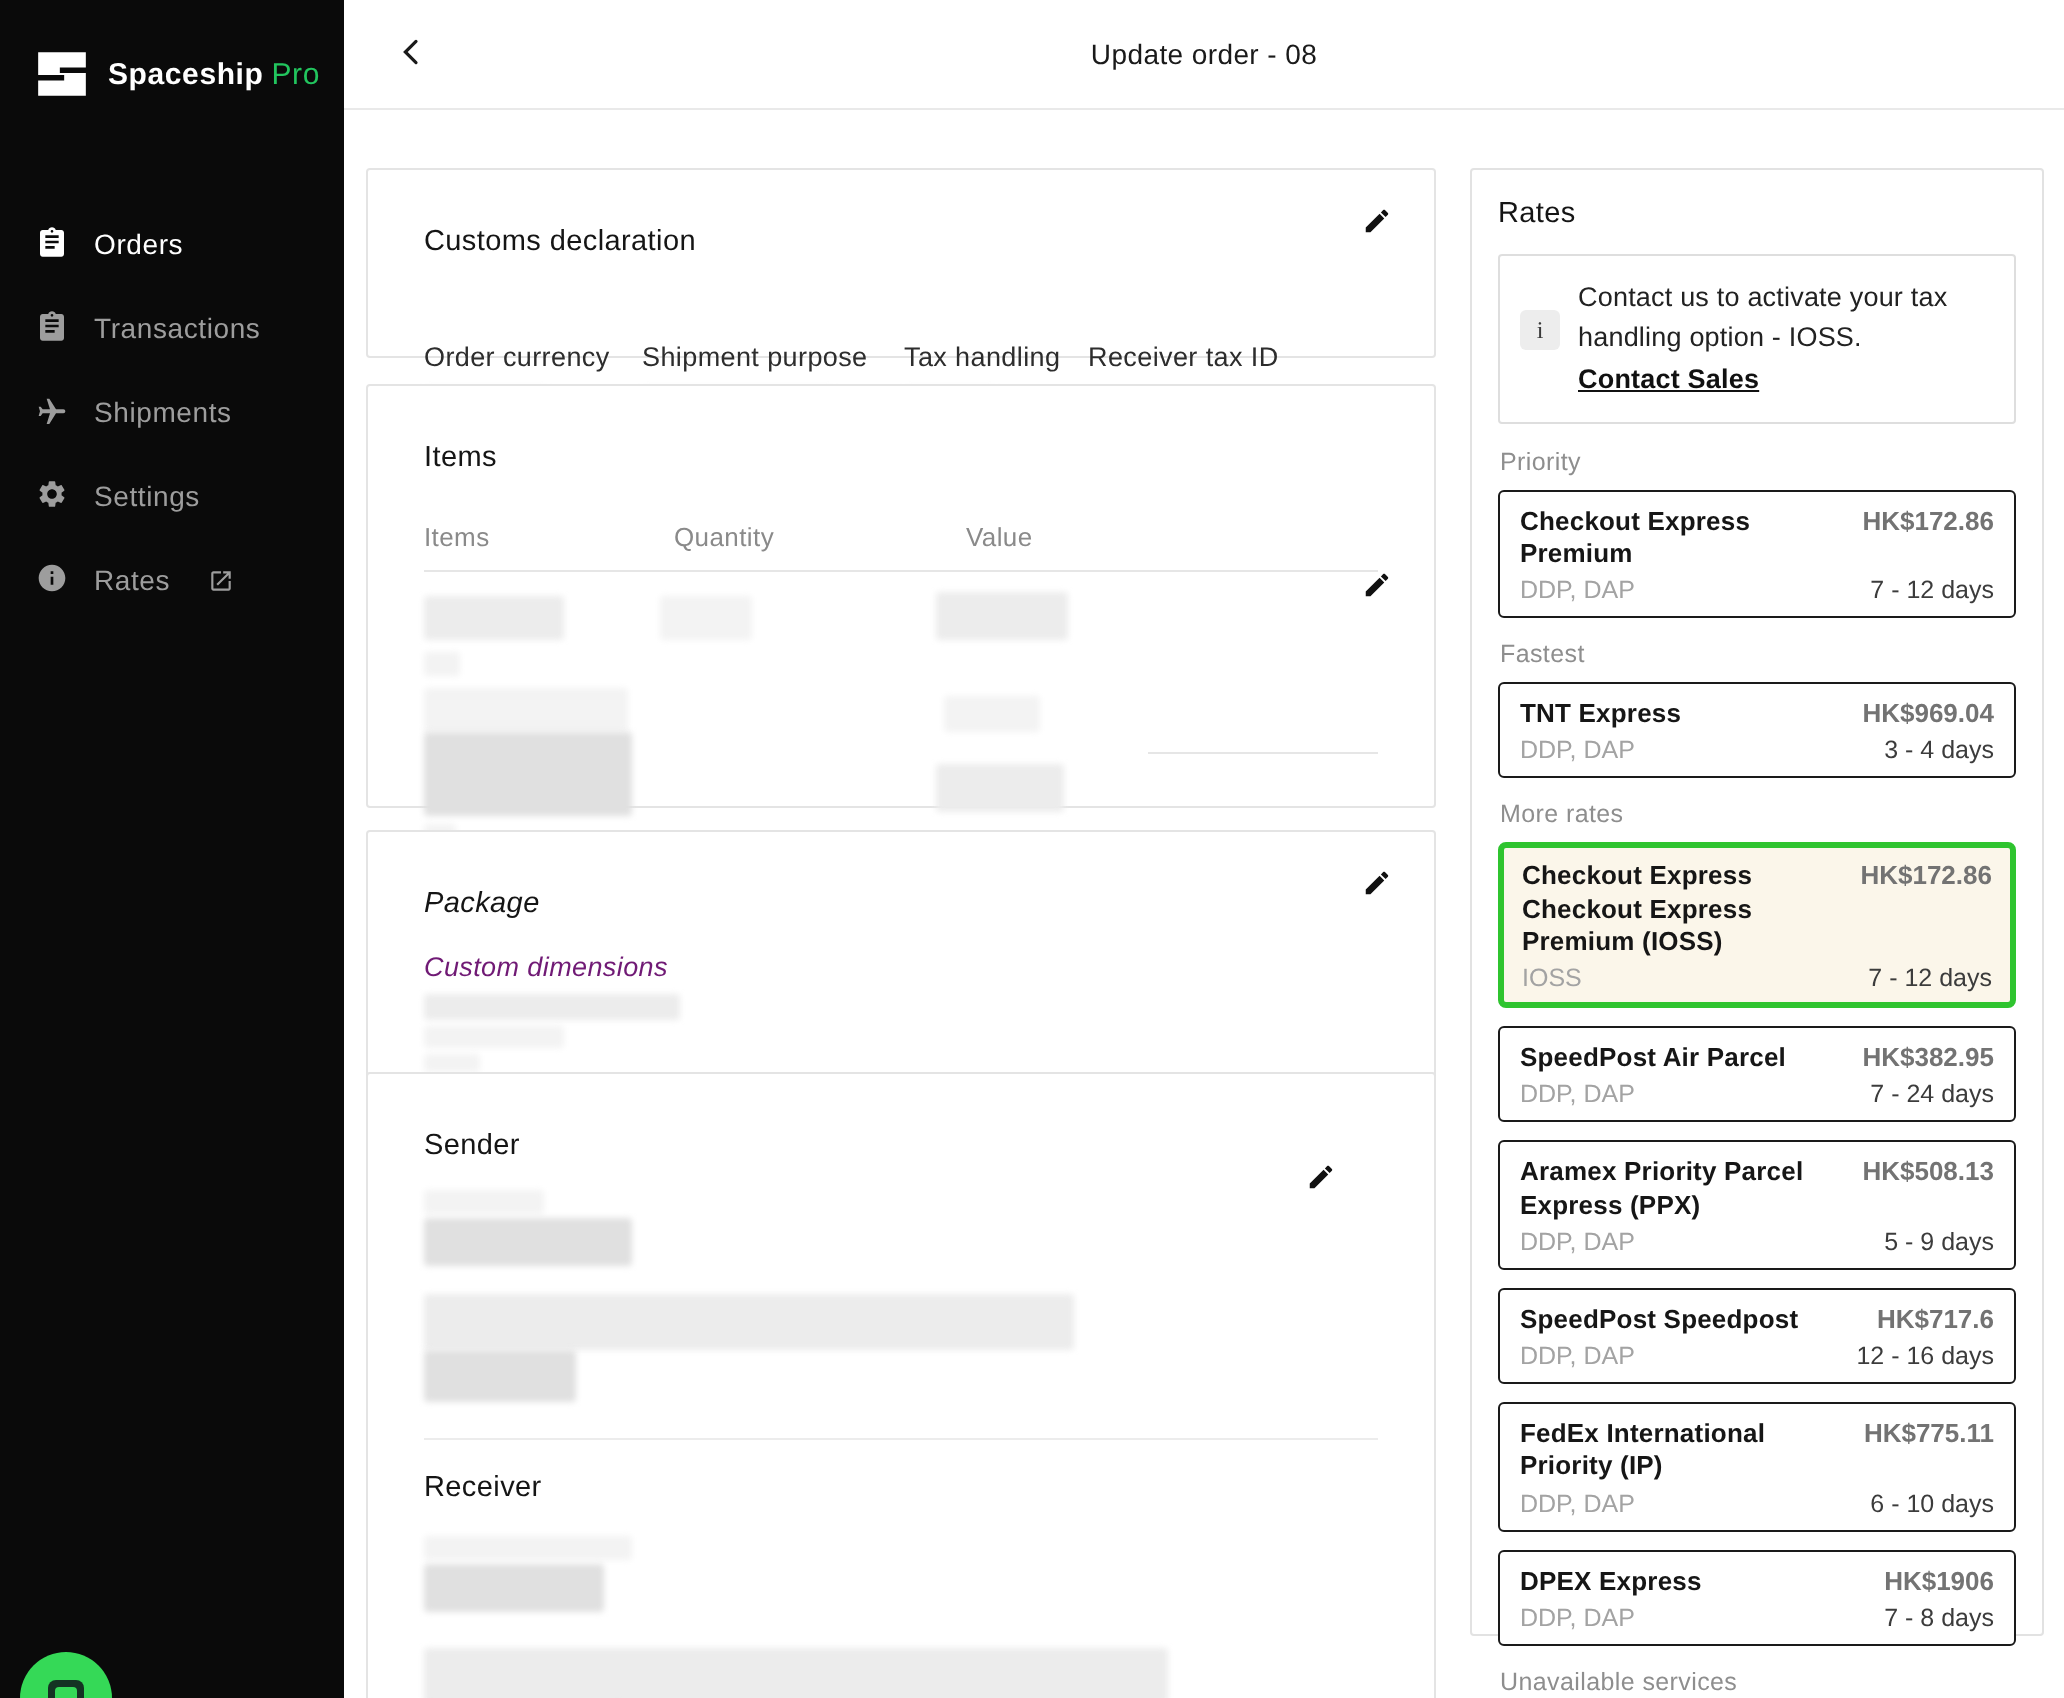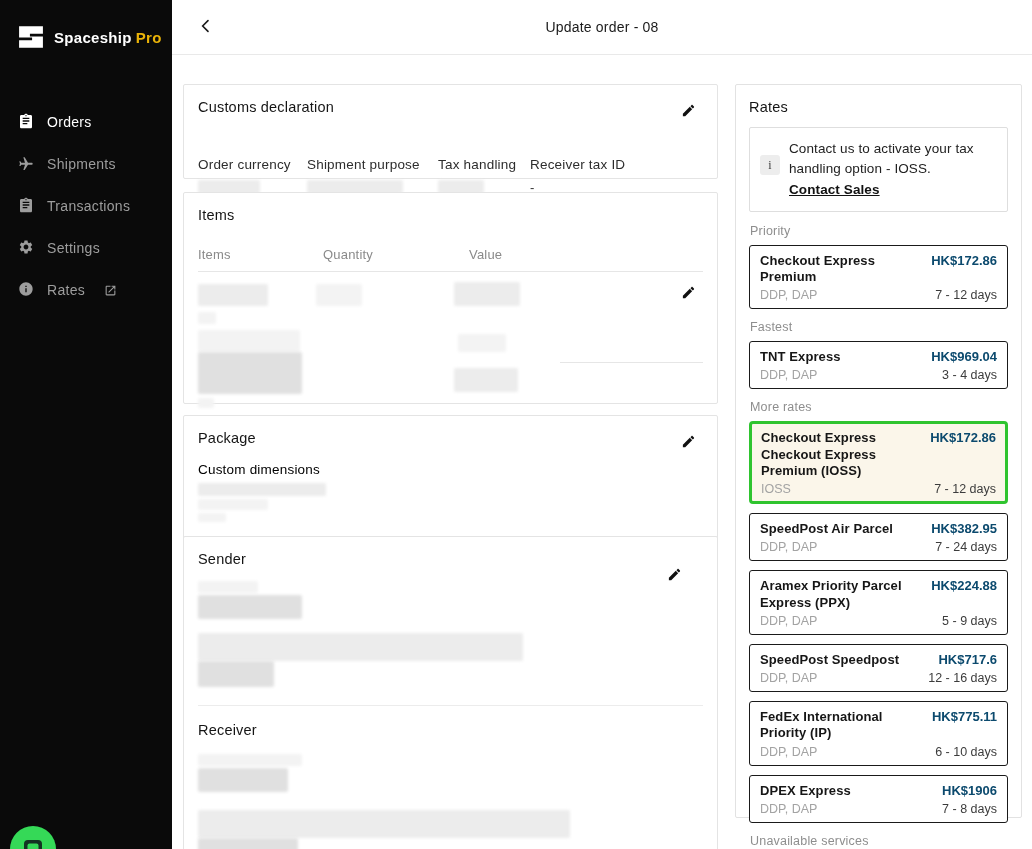--- a/index.html
+++ b/index.html
@@ -9,21 +9,21 @@
     background:#ffffff; font-family:"Liberation Sans", sans-serif; color:#1c1c1c;
   }
   
   .sidebar {
     position:absolute; left:0; top:0; width:172px; height:849px;
     background:#0a0a0a; z-index:5;
   }
   .logo-row { display:flex; align-items:center; gap:10px; padding:24px 0 0 18px; }
   .logo-glyph { width:26px; height:26px; flex:0 0 auto; }
   .logo-text { color:#ffffff; font-size:15px; font-weight:700; letter-spacing:.3px; white-space:nowrap; }
-  .logo-text .pro { font-weight:700; color:#eab308; margin-left:4px; }
+  .logo-text .pro { font-weight:400; color:#22c55e; margin-left:4px; }
   .nav { position:absolute; top:101px; left:0; right:0; }
   .nav-item {
     display:flex; align-items:center; gap:13px; height:42px; padding-left:18px;
     color:#9d9d9d; font-size:14px; letter-spacing:.3px; cursor:pointer;
   }
   .nav-item svg { flex:0 0 auto; }
   .nav-item.active { color:#ffffff; }
   .ext-icon { margin-left:6px; display:inline-flex; }
   .chat-launcher {
     position:absolute; left:10px; top:826px; width:46px; height:46px; border-radius:50%;
@@ -33,40 +33,40 @@
   .topbar {
     position:absolute; left:172px; right:0; top:0; height:55px; background:#fff;
     border-bottom:1px solid #e9e9e9; display:flex; align-items:center;
   }
   .back-btn { position:absolute; left:22px; top:14px; width:24px; height:24px; display:flex;
     align-items:center; justify-content:center; cursor:pointer; }
   .page-title { width:100%; text-align:center; font-size:14px; color:#1a1a1a; letter-spacing:.2px; }
   
   .card {
     position:absolute; left:183px; width:535px; background:#fff;
-    border:1px solid #e4e4e4; border-radius:2px; padding:14px;
+    border:1px solid #e4e4e4; border-radius:2px; padding:28px;
   }
   .card-title { font-size:14.5px; color:#151515; letter-spacing:.2px; }
   .pencil-btn { position:absolute; right:18px; top:14px; width:22px; height:22px;
     display:flex; align-items:center; justify-content:center; cursor:pointer; }
   .redact { background:#ececec; border-radius:2px; filter:blur(1.6px); }
   .redact.d { background:#e0e0e0; }
   .redact.l { background:#f3f3f3; }
   
   .fields-row { display:flex; margin-top:18px; }
   .field { font-size:13.5px; color:#2d2d2d;margin-top:24px; }
   .field .flabel { margin-bottom:8px; letter-spacing:.2px; }
   .field .fval { font-size:13px; color:#333; }
   
   .tbl-head { display:flex; margin-top:24px; padding-bottom:9px; border-bottom:1px solid #e6e6e6;
     font-size:13px; color:#8a8a8a; letter-spacing:.2px; }
   .items-body { position:relative; height:136px; }
   .half-divider { position:absolute; height:1px; background:#e6e6e6; }
   
-  .sub-label { font-size:13.5px; color:#000000; margin-top:16px; letter-spacing:.2px; }
+  .sub-label { font-size:13.5px; color:#701a75; margin-top:16px; letter-spacing:.2px; }
   
   .sr-body { position:relative; }
   .sr-divider { height:1px; background:#ececec; margin:18px 0 16px 0; }
   
   .rates-panel {
     position:absolute; left:735px; top:84px; width:287px; height:734px;
     border:1px solid #e2e2e2; border-radius:2px; background:#fff; padding:14px 13px;
   }
   .rates-title { font-size:14.5px; color:#151515; letter-spacing:.2px; margin-bottom:12px; }
   .notice {
@@ -84,21 +84,21 @@
   .group-label { font-size:12.5px; color:#8e8e8e; letter-spacing:.2px; margin:11px 0 7px 1px; }
   .rate-card {
     display:flex; justify-content:space-between; gap:8px;
     border:1.5px solid #1a1a1a; border-radius:3px; background:#fff;
     padding:7px 10px 6px 10px; margin-bottom:9px; cursor:pointer;
   }
   .rc-left { display:flex; flex-direction:column; justify-content:space-between; }
   .rc-right { display:flex; flex-direction:column; justify-content:space-between; align-items:flex-end; text-align:right; flex:0 0 auto; }
   .rc-name { font-size:13px; font-weight:600; color:#161616; line-height:1.25; letter-spacing:.1px; }
   .rc-sub { font-size:12.5px; color:#a3a3a3; margin-top:3px; }
-  .rc-price { font-size:13px; font-weight:600; color:#0c4a6e; }
+  .rc-price { font-size:13px; font-weight:600; color:#737373; }
   .rc-days { font-size:12.5px; color:#3c3c3c; margin-top:3px; }
   .rate-card.selected { border:3px solid #2fc42f; border-radius:4px; background:#fbf6ea; padding:6px 9px 5px 9px; }
 </style>
 </head>
 <body>
 
 <div class="screen">
 
   <aside class="sidebar">
     <div class="logo-row">
@@ -113,34 +113,34 @@
     <nav class="nav">
       <div class="nav-item active">
         <span>
           <svg width="16" height="16" viewBox="0 0 24 24" fill="#ffffff">
               <path d="M19 3h-4.18C14.4 1.84 13.3 1 12 1c-1.3 0-2.4.84-2.82 2H5c-1.1 0-2 .9-2 2v16c0 1.1.9 2 2 2h14c1.1 0 2-.9 2-2V5c0-1.1-.9-2-2-2zm-7 0c.55 0 1 .45 1 1s-.45 1-1 1-1-.45-1-1 .45-1 1-1zm2 14H7v-2h7v2zm3-4H7v-2h10v2zm0-4H7V7h10v2z"></path>
             </svg>
         </span>
         <span>Orders</span>
       </div>
       <div class="nav-item">
+        <span>
+          <svg width="16" height="16" viewBox="0 0 24 24" fill="#9d9d9d">
+              <path d="M19 3h-4.18C14.4 1.84 13.3 1 12 1c-1.3 0-2.4.84-2.82 2H5c-1.1 0-2 .9-2 2v16c0 1.1.9 2 2 2h14c1.1 0 2-.9 2-2V5c0-1.1-.9-2-2-2zm-7 0c.55 0 1 .45 1 1s-.45 1-1 1-1-.45-1-1 .45-1 1-1zm2 14H7v-2h7v2zm3-4H7v-2h10v2zm0-4H7V7h10v2z"></path>
+            </svg>
+        </span>
+        <span>Transactions</span>
+      </div>
+      <div class="nav-item">
         <span style="transform:rotate(90deg);display:inline-flex;">
           <svg width="16" height="16" viewBox="0 0 24 24" fill="#9d9d9d">
               <path d="M21 16v-2l-8-5V3.5c0-.83-.67-1.5-1.5-1.5S10 2.67 10 3.5V9l-8 5v2l8-2.5V19l-2 1.5V22l3.5-1 3.5 1v-1.5L13 19v-5.5l8 2.5z"></path>
             </svg>
         </span>
         <span>Shipments</span>
-      </div>
-      <div class="nav-item">
-        <span>
-          <svg width="16" height="16" viewBox="0 0 24 24" fill="#9d9d9d">
-              <path d="M19 3h-4.18C14.4 1.84 13.3 1 12 1c-1.3 0-2.4.84-2.82 2H5c-1.1 0-2 .9-2 2v16c0 1.1.9 2 2 2h14c1.1 0 2-.9 2-2V5c0-1.1-.9-2-2-2zm-7 0c.55 0 1 .45 1 1s-.45 1-1 1-1-.45-1-1 .45-1 1-1zm2 14H7v-2h7v2zm3-4H7v-2h10v2zm0-4H7V7h10v2z"></path>
-            </svg>
-        </span>
-        <span>Transactions</span>
       </div>
       <div class="nav-item">
         <span>
           <svg width="16" height="16" viewBox="0 0 24 24" fill="#9d9d9d">
               <path d="M19.14 12.94c.04-.3.06-.61.06-.94 0-.32-.02-.64-.07-.94l2.03-1.58c.18-.14.23-.41.12-.61l-1.92-3.32c-.12-.22-.37-.29-.59-.22l-2.39.96c-.5-.38-1.03-.7-1.62-.94l-.36-2.54c-.04-.24-.24-.41-.48-.41h-3.84c-.24 0-.43.17-.47.41l-.36 2.54c-.59.24-1.13.57-1.62.94l-2.39-.96c-.22-.08-.47 0-.59.22L2.74 8.87c-.12.21-.08.47.12.61l2.03 1.58c-.05.3-.09.63-.09.94s.02.64.07.94l-2.03 1.58c-.18.14-.23.41-.12.61l1.92 3.32c.12.22.37.29.59.22l2.39-.96c.5.38 1.03.7 1.62.94l.36 2.54c.05.24.24.41.48.41h3.84c.24 0 .44-.17.47-.41l.36-2.54c.59-.24 1.13-.56 1.62-.94l2.39.96c.22.08.47 0 .59-.22l1.92-3.32c.12-.22.07-.47-.12-.61l-2.01-1.58zM12 15.6c-1.98 0-3.6-1.62-3.6-3.6s1.62-3.6 3.6-3.6 3.6 1.62 3.6 3.6-1.62 3.6-3.6 3.6z"></path>
             </svg>
         </span>
         <span>Settings</span>
       </div>
       <div class="nav-item">
@@ -221,21 +221,21 @@
       <div class="redact l" style="position:absolute;left:0;top:126px;width:16px;height:10px;"></div>
       <div class="half-divider" style="left:362px; right:0; top:90px;"></div>
     </div>
     <div class="pencil-btn" style="top:88px;">
       <svg width="15" height="15" viewBox="0 0 24 24" fill="#111">
           <path d="M3 17.25V21h3.75L17.81 9.94l-3.75-3.75L3 17.25zM20.71 7.04c.39-.39.39-1.02 0-1.41l-2.34-2.34c-.39-.39-1.02-.39-1.41 0l-1.83 1.83 3.75 3.75 1.83-1.83z"></path>
         </svg>
     </div>
   </section>
 
-  <section class="card" style="top:415px; height:125px;">
+  <section class="card" style="top:415px; height:125px;font-style:italic;">
     <div class="card-title">Package</div>
     <div class="pencil-btn">
       <svg width="15" height="15" viewBox="0 0 24 24" fill="#111">
           <path d="M3 17.25V21h3.75L17.81 9.94l-3.75-3.75L3 17.25zM20.71 7.04c.39-.39.39-1.02 0-1.41l-2.34-2.34c-.39-.39-1.02-.39-1.41 0l-1.83 1.83 3.75 3.75 1.83-1.83z"></path>
         </svg>
     </div>
     <div class="sub-label">Custom dimensions</div>
     <div class="redact" style="width:128px;height:13px;margin-top:6px;"></div>
     <div class="redact l" style="width:70px;height:11px;margin-top:3px;"></div>
     <div class="redact l" style="width:28px;height:9px;margin-top:3px;"></div>
@@ -320,21 +320,21 @@
         <div class="rc-price">HK$382.95</div>
         <div class="rc-days">7 - 24 days</div>
       </div>
     </div>
     <div class="rate-card">
       <div class="rc-left" style="max-width:175px;">
         <div class="rc-name">Aramex Priority Parcel Express (PPX)</div>
         <div class="rc-sub">DDP, DAP</div>
       </div>
       <div class="rc-right">
-        <div class="rc-price">HK$224.88</div>
+        <div class="rc-price">HK$508.13</div>
         <div class="rc-days">5 - 9 days</div>
       </div>
     </div>
     <div class="rate-card">
       <div class="rc-left">
         <div class="rc-name">SpeedPost Speedpost</div>
         <div class="rc-sub">DDP, DAP</div>
       </div>
       <div class="rc-right">
         <div class="rc-price">HK$717.6</div>

